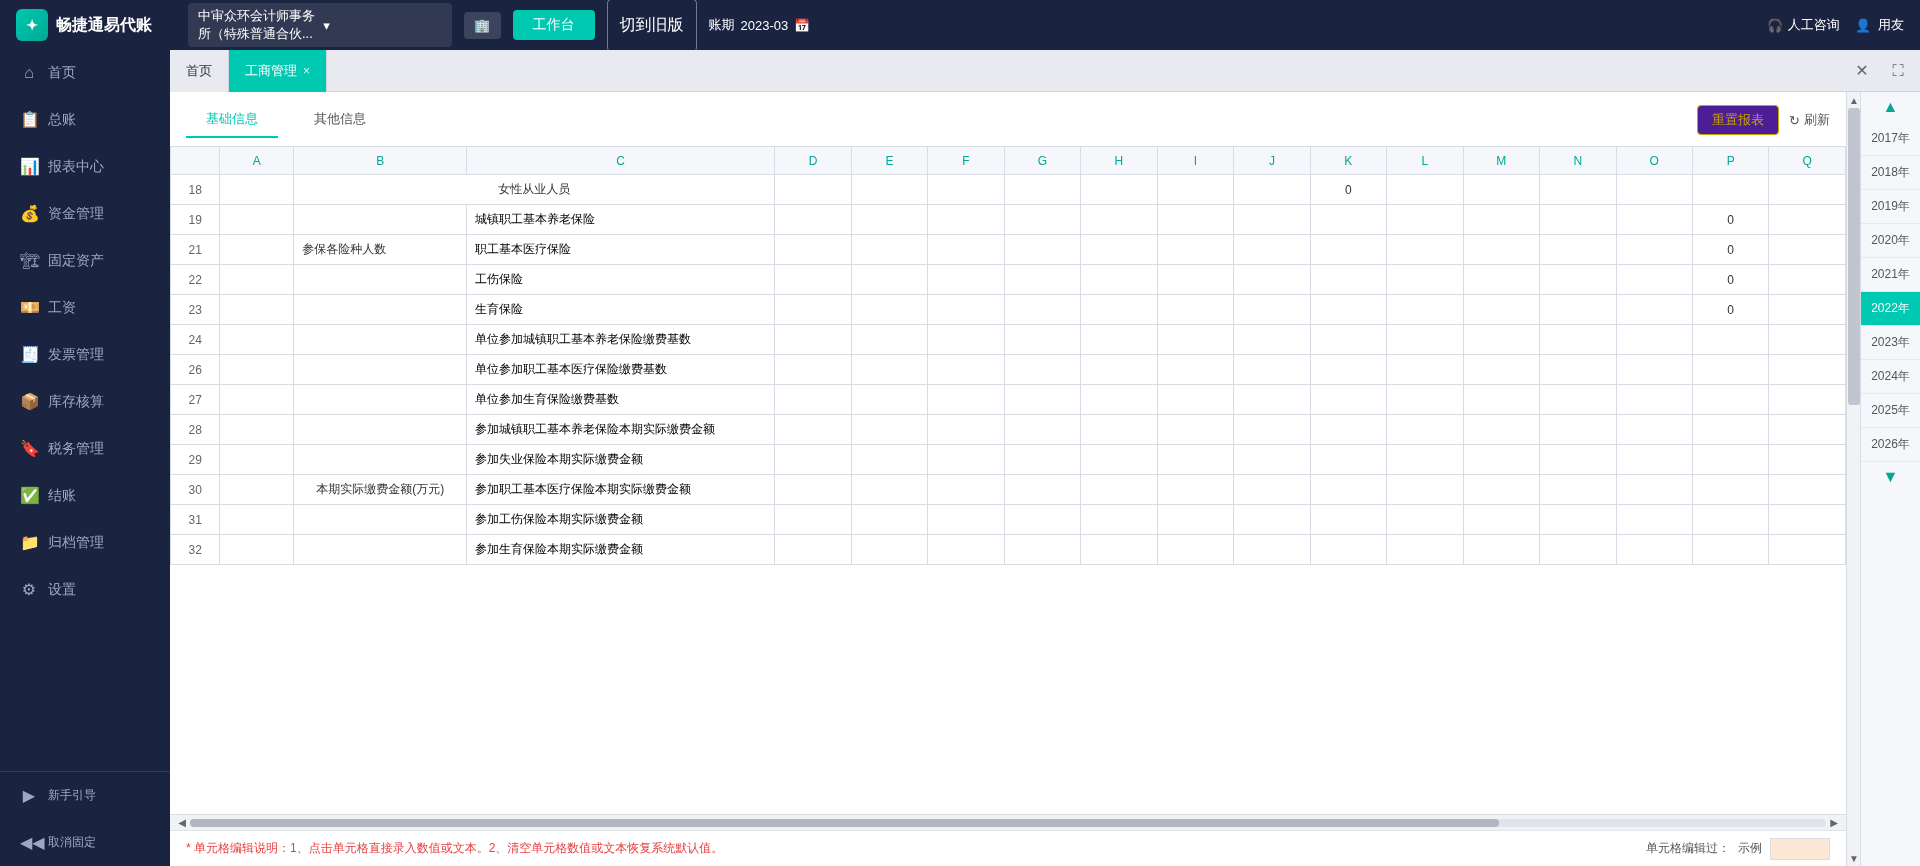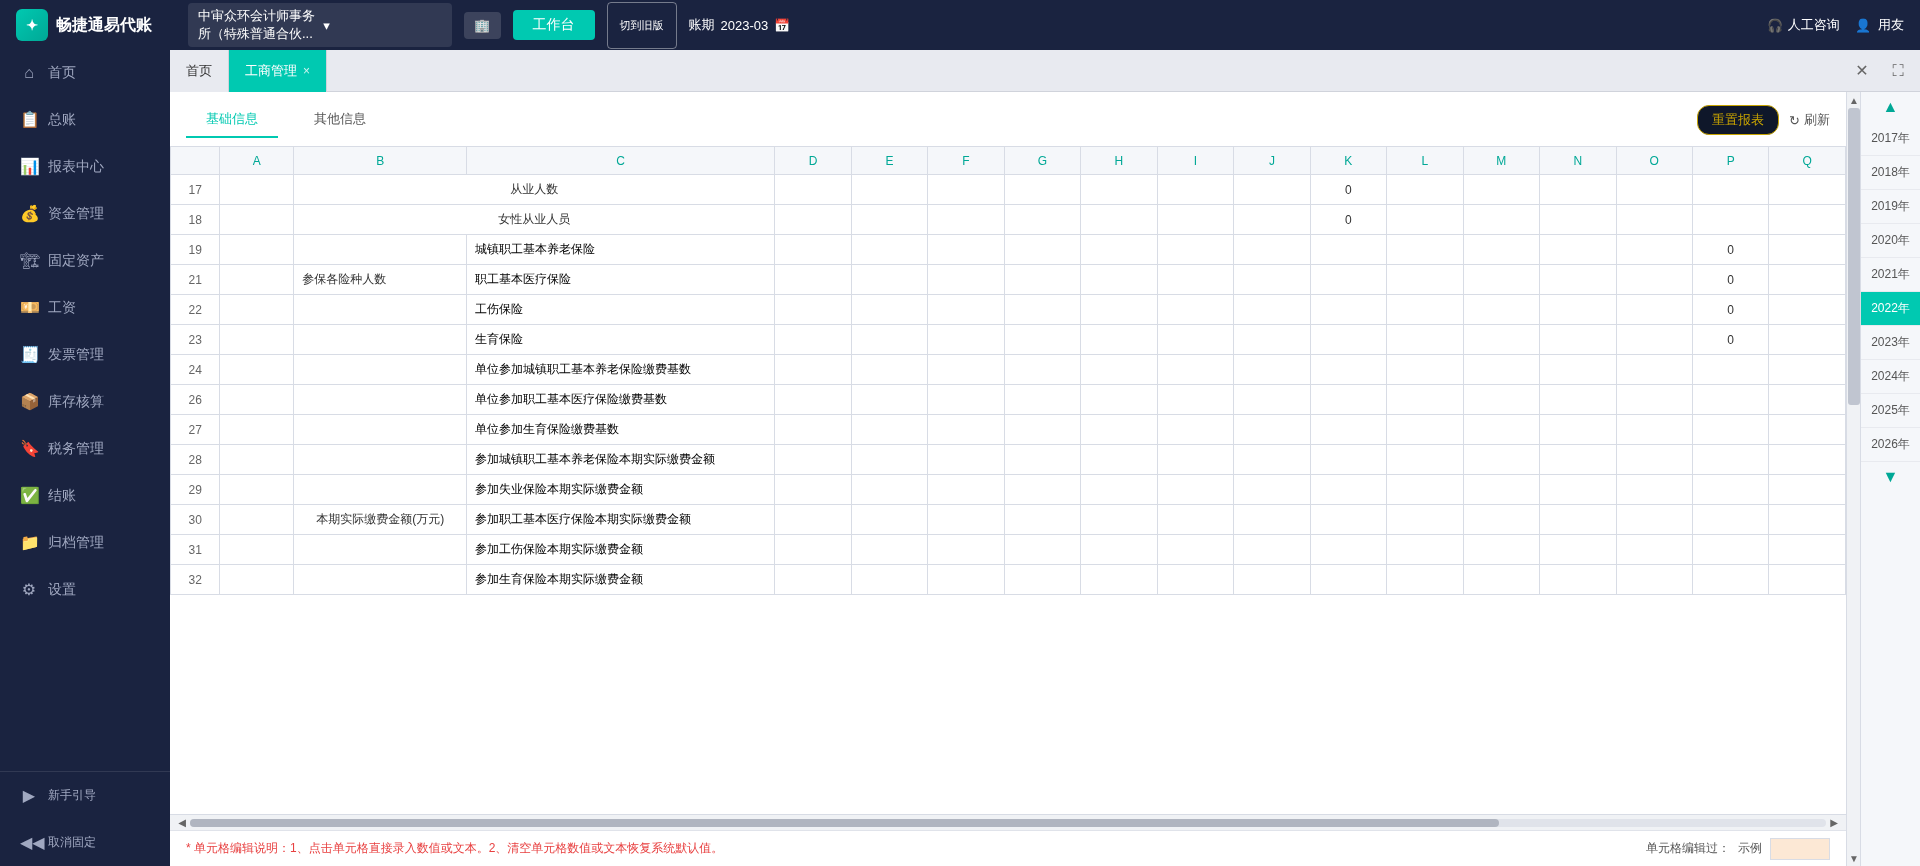--- a/index.html
+++ b/index.html
@@ -70,21 +70,21 @@
       font-size: 14px;
       font-weight: 500;
     }
     .switch-btn {
       background: transparent;
       border: 1px solid rgba(255,255,255,0.4);
       border-radius: 4px;
       color: white;
       padding: 15px 12px;
       cursor: pointer;
-      font-size: 11px;
+      font-size: 16px;
     }
     .period-display {
       display: flex;
       align-items: center;
       color: white;
       gap: 6px;
       font-size: 13px;
     }
     .header-right {
       margin-left: auto;
@@ -231,23 +231,23 @@
       border-bottom: 2px solid #00c9b1;
       font-weight: 500;
     }
     .sub-tab-actions {
       display: flex;
       align-items: center;
       gap: 10px;
     }
     .reset-btn {
       border: 1px solid #c8a400;
-      background: #0f172a;
+      background: #4c1d95;
       color: #c8a400;
-      border-radius: 12px;
+      border-radius: 4px;
       padding: 5px 14px;
       cursor: pointer;
       font-size: 13px;
     }
     .refresh-btn {
       background: transparent;
       border: none;
       color: #555;
       cursor: pointer;
       font-size: 13px;
@@ -642,39 +642,20 @@
                     <th>L</th>
                     <th>M</th>
                     <th>N</th>
                     <th>O</th>
                     <th>P</th>
                     <th>Q</th>
                   </tr>
                 </thead>
                 <tbody>
 
-                  <tr>
-                    <td class="row-num">17</td>
-                    <td class="col-a"></td>
-                    <td class="col-b merged-b" colspan="2" style="text-align:center;">从业人数</td>
-                    <td class="col-data empty-cell"></td>
-                    <td class="col-data empty-cell"></td>
-                    <td class="col-data empty-cell"></td>
-                    <td class="col-data empty-cell"></td>
-                    <td class="col-data empty-cell"></td>
-                    <td class="col-data empty-cell"></td>
-                    <td class="col-data empty-cell"></td>
-                    <td class="col-data cell-value">0</td>
-                    <td class="col-data empty-cell"></td>
-                    <td class="col-data empty-cell"></td>
-                    <td class="col-data empty-cell"></td>
-                    <td class="col-data empty-cell"></td>
-                    <td class="col-data empty-cell"></td>
-                    <td class="col-data empty-cell"></td>
-                  </tr>
 
                   <tr>
                     <td class="row-num">18</td>
                     <td class="col-a"></td>
                     <td class="col-b merged-b" colspan="2" style="text-align:center;">女性从业人员</td>
                     <td class="col-data empty-cell"></td>
                     <td class="col-data empty-cell"></td>
                     <td class="col-data empty-cell"></td>
                     <td class="col-data empty-cell"></td>
                     <td class="col-data empty-cell"></td>

